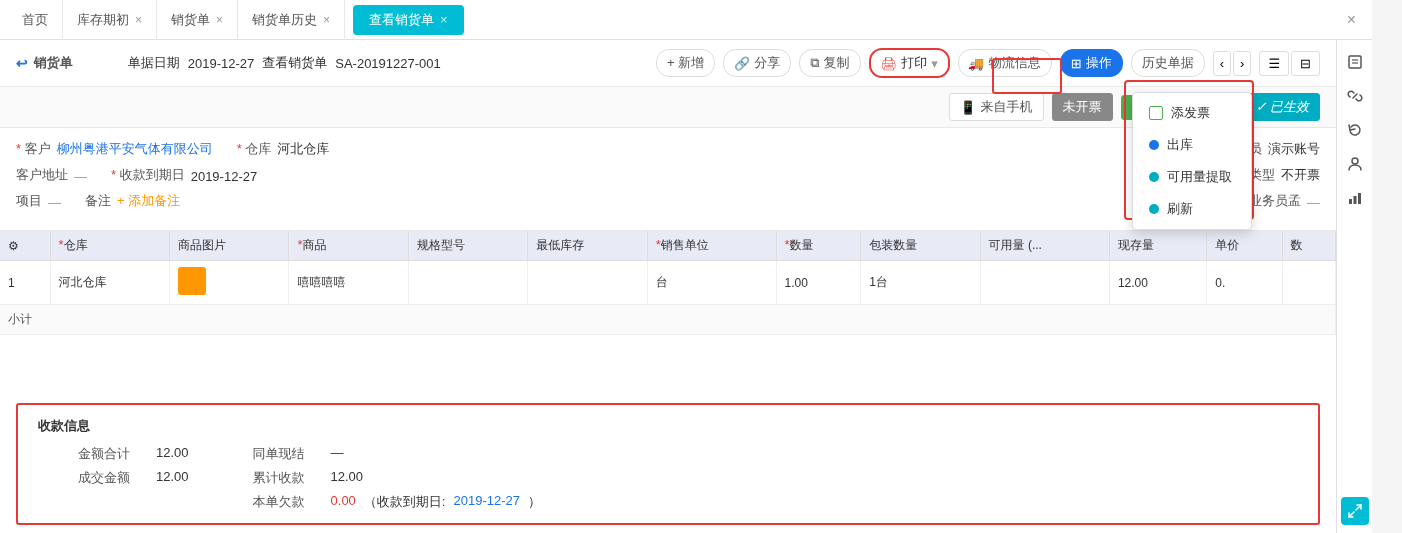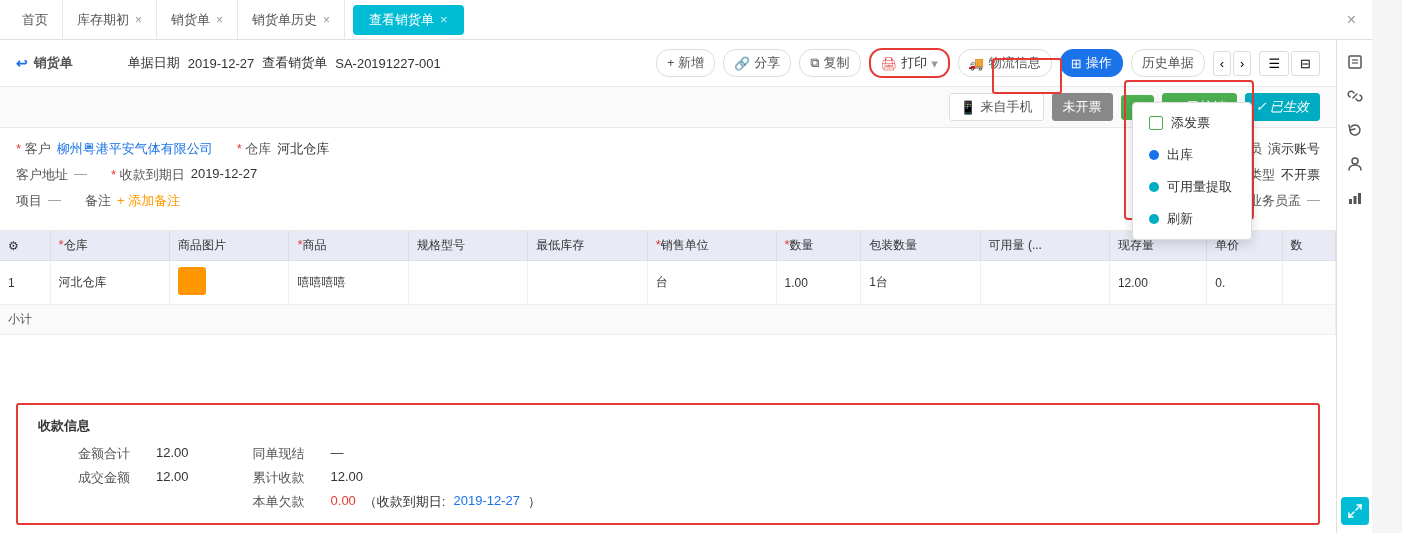--- a/index.html
+++ b/index.html
@@ -65,21 +65,21 @@
     }
     .toolbar-btn {
       display: flex; align-items: center; gap: 4px;
       padding: 4px 10px; border: 1px solid #ddd; border-radius: 3px;
       cursor: pointer; background: #fff; color: #555; font-size: 12px;
     }
 
     
     .form-area { padding: 12px 16px; flex-shrink: 0; }
     .form-row { display: flex; align-items: center; margin-bottom: 8px; gap: 24px; }
-    .form-field { display: flex; align-items: flex-start; gap: 6px; }
+    .form-field { display: flex; align-items: flex-end; gap: 6px; }
     .form-label { color: #555; white-space: nowrap; }
     .form-label.required::before { content: '* '; color: #e53935; }
     .form-value { color: #333; }
     .form-value.link { color: #1a73e8; cursor: pointer; }
     .form-value.placeholder { color: #999; }
     .form-value.add-link { color: #ff9800; cursor: pointer; }
 
     
     .table-container { flex: 1; overflow: auto; border-top: 1px solid #e8e8e8; }
     table { width: 100%; border-collapse: collapse; }
@@ -105,21 +105,21 @@
     }
     .bottom-panel-title { font-weight: bold; margin-bottom: 10px; font-size: 13px; }
     .bottom-row { display: flex; gap: 8px; }
     .bottom-label { color: #555; white-space: nowrap; min-width: 70px; }
     .bottom-value { color: #333; }
     .bottom-value.red { color: #e53935; }
     .bottom-value.blue-link { color: #1a73e8; }
 
     
     .dropdown-popup {
-      position: absolute; top: 102px; right: 120px; background: #fff;
+      position: absolute; top: 92px; right: 120px; background: #fff;
       border: 1px solid #ddd; border-radius: 4px; box-shadow: 0 4px 12px rgba(0,0,0,0.15);
       z-index: 100; min-width: 120px; padding: 4px 0;
     }
     .dropdown-item {
       display: flex; align-items: center; gap: 8px;
       padding: 7px 16px; cursor: pointer; color: #333;
     }
     .dropdown-item .dot { width: 10px; height: 10px; border-radius: 50%; }
     .dot-blue { background: #1a73e8; }
     .dot-teal { background: #00acc1; }

